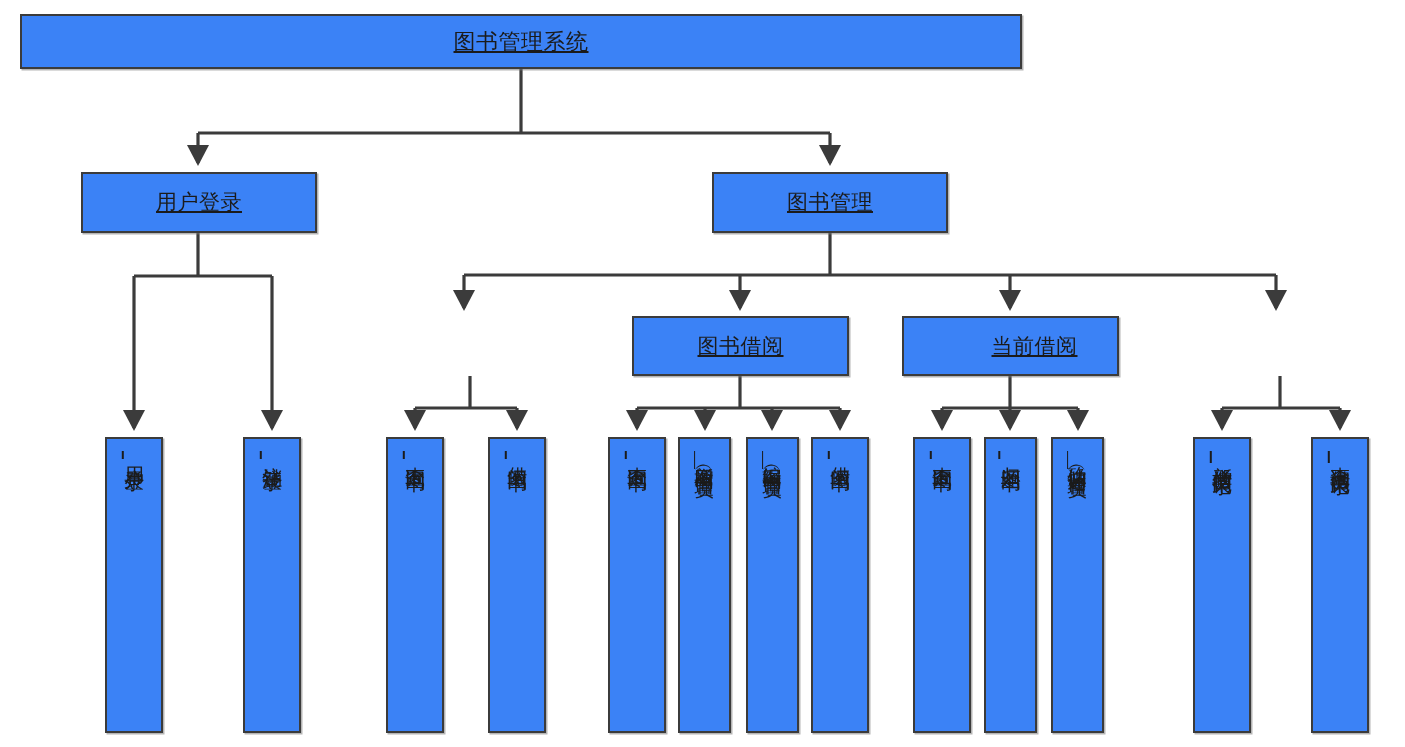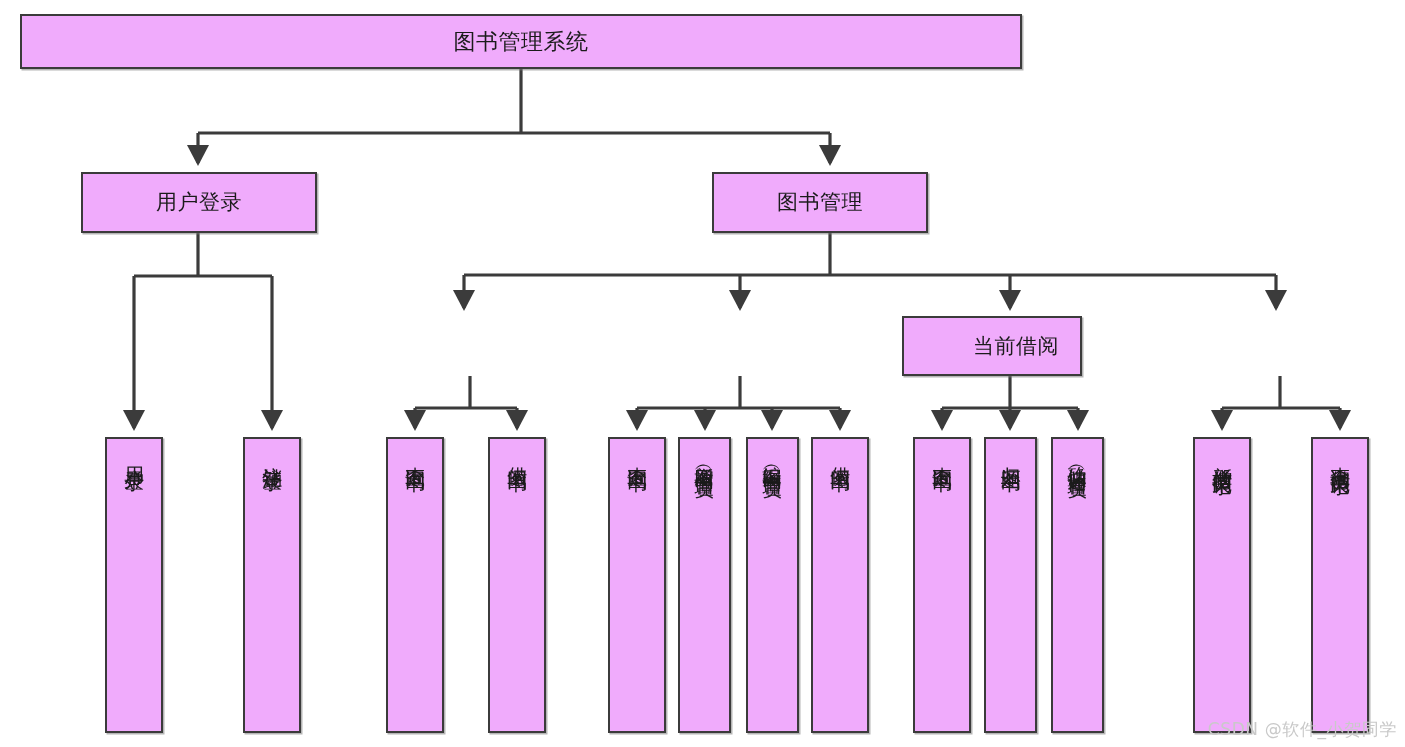--- a/index.html
+++ b/index.html
@@ -6,28 +6,29 @@
   body{
     width:1405px;height:747px;
     font-family:"DejaVu Sans","Liberation Sans",sans-serif;
     position:relative;overflow:hidden;
   }
   #canvas{position:absolute;left:0;top:0;width:1405px;height:747px;}
   svg.lines{position:absolute;left:0;top:0;width:1405px;height:747px;pointer-events:none;}
 
   .node{
     position:absolute;
-    background:#f0abfc;
+    background:#3b82f6;
     border:2px solid #3b3b3b;
     box-sizing:border-box;
     box-shadow:1.5px 1.5px 0 rgba(120,120,120,.55);
     display:flex;
     align-items:center;
     justify-content:center;
     color:#1b1b1b;
+    text-decoration:underline;
   }
   .node .label{
     display:block;
     text-align:center;
     line-height:1.18;
     letter-spacing:.5px;
   }
   .node.horiz .label{font-size:21px;}
   .node.root .label{font-size:22px;}
   .node.vert{
@@ -110,25 +111,28 @@
     </g>
   </svg>
 
   <div class="node root horiz" style="left:20px;top:14px;width:1002px;height:55px;">
     <span class="label">图书管理系统</span>
   </div>
 
   <div class="node horiz" style="left:81px;top:172px;width:236px;height:61px;">
     <span class="label">用户登录</span>
   </div>
-  <div class="node horiz" style="left:712px;top:172px;width:216px;height:61px;">
+  <div class="node horiz" style="left:712px;top:172px;width:236px;height:61px;">
     <span class="label">图书管理</span>
   </div>
 
-  <div class="node horiz" style="left:902px;top:316px;width:180px;height:60px;padding-left:48px;">
+  <div class="node horiz" style="left:632px;top:316px;width:217px;height:60px;">
+    <span class="label">图书借阅</span>
+  </div>
+  <div class="node horiz" style="left:902px;top:316px;width:217px;height:60px;padding-left:48px;">
     <span class="label">当前借阅</span>
   </div>
 
   <div class="node vert" style="left:105px;top:437px;width:58px;height:296px;">
     <span class="label">用户登录</span>
   </div>
   <div class="node vert" style="left:243px;top:437px;width:58px;height:296px;">
     <span class="label">注销登录</span>
   </div>
 
@@ -162,15 +166,14 @@
     <span class="label">确认归还（管理员）</span>
   </div>
 
   <div class="node vert" style="left:1193px;top:437px;width:58px;height:296px;">
     <span class="label">新增借阅记录</span>
   </div>
   <div class="node vert" style="left:1311px;top:437px;width:58px;height:296px;">
     <span class="label">查询借阅记录</span>
   </div>
 
-  <div class="watermark">CSDN @软件_小贺同学</div>
 
 </div>
 
 </body></html>

